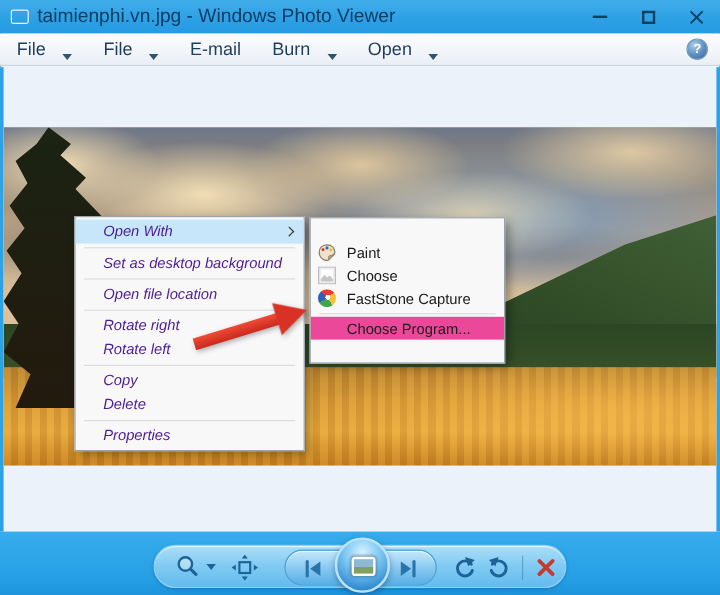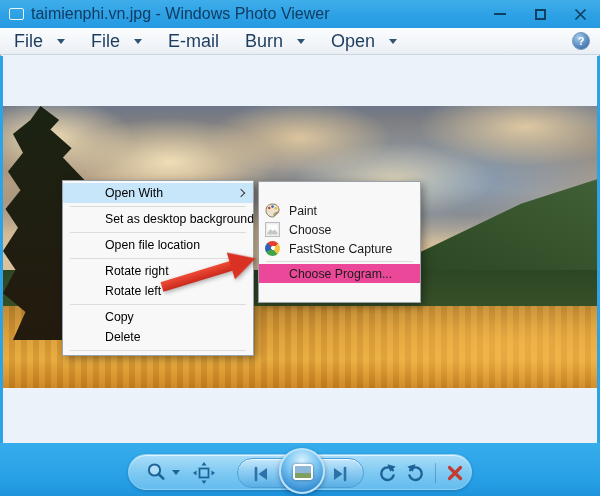--- a/index.html
+++ b/index.html
@@ -18,21 +18,21 @@
 6b7d 0%,#55687a 45%,#2d3c48 100%);margin-right:7px;flex:0 0 auto;}
   .title-text{font-size:16px;color:#0E3C63;white-space:nowrap;}
   .win-controls{margin-left:auto;display:flex;height:100%;}
   .win-btn{width:40px;height:100%;display:flex;align-items:center;justify-content:center;cursor:default;}
   .glyph-min{width:12px;height:2px;background:#10405F;}
   .glyph-max{width:11px;height:11px;border:2px solid #10405F;}
   
   .menubar{position:absolute;left:0;top:28px;right:0;height:27px;
     background:linear-gradient(180deg,#FBFCFE 0%,#F0F4F8 70%,#E9EEF4 100%);
     border-bottom:1px solid #CCD5DE;display:flex;align-items:center;padding:0 10px 0 14px;}
-  .menu-item{display:flex;align-items:center;margin-right:26px;font-size:18px;color:#1E3C5E;}
+  .menu-item{display:flex;align-items:flex-end;margin-right:26px;font-size:15px;color:#1E3C5E;}
   .caret{width:0;height:0;border-left:4px solid transparent;border-right:4px solid transparent;
     border-top:5px solid #2F5472;margin-left:14px;}
   .help-btn{margin-left:auto;width:18px;height:18px;border-radius:50%;
     background:radial-gradient(circle at 35% 28%,#A8CDEC 0%,#5D8DC0 55%,#2F5E9A 100%);
     border:1px solid #7298BE;color:#fff;font-size:11px;font-weight:bold;
     display:flex;align-items:center;justify-content:center;}
   
   .content{position:absolute;left:0;top:56px;right:0;height:387px;background:#EBF2F9;
     border-left:3px solid #2CA2E7;border-right:3px solid #2CA2E7;}
   .photo{position:absolute;left:3px;top:106px;width:594px;height:282px;overflow:hidden;background:#C9B99C;z-index:1;}
@@ -60,22 +60,22 @@
     background:
       radial-gradient(55% 90% at 86% 45%, rgba(255,193,84,.5), transparent 75%),
       repeating-linear-gradient(90deg, rgba(255,205,100,.14) 0 6px, rgba(138,78,20,.14) 6px 12px),
       linear-gradient(180deg,#B5812E 0%,#D89A35 35%,#E5A83B 65%,#C67F1E 100%);}
   .p-tree{position:absolute;left:0;top:0;width:21%;height:83%;
     background:linear-gradient(180deg,#1B2313,#231A0E);
     clip-path:polygon(30% 0,45% 6%,38% 10%,55% 18%,48% 22%,66% 32%,58% 36%,75% 48%,66% 52%,82% 66%,70% 72%,88% 86%,60% 92%,70% 100%,8% 100%,18% 88%,0 80%,10% 70%,0 62%,12% 52%,2% 44%,14% 36%,4% 28%,16% 20%,8% 12%,22% 6%);}
   
   .ctx-menu{position:absolute;left:62px;top:180px;width:192px;background:#F8F8F8;
     border:1px solid #9AA3AB;box-shadow:3px 3px 8px rgba(0,0,0,.35);padding:2px 0;z-index:10;}
-  .ctx-item{height:20px;display:flex;align-items:center;font-size:12.3px;color:#000000;
-    padding-left:42px;position:relative;white-space:nowrap;}
+  .ctx-item{height:20px;display:flex;align-items:center;font-size:12.3px;color:#4c1d95;
+    padding-left:23px;position:relative;white-space:nowrap;font-style:italic;}
   .ctx-item.hl{background:#C7E6F9;}
   .chev{position:absolute;right:9px;width:6px;height:6px;border-top:1.5px solid #3A3A3A;
     border-right:1.5px solid #3A3A3A;transform:rotate(45deg);}
   .ctx-sep{height:1px;background:#DCDCDC;margin:2.5px 7px;}
   
   .submenu{position:absolute;left:258px;top:181px;width:163px;background:#F8F8F8;
     border:1px solid #9AA3AB;box-shadow:3px 3px 8px rgba(0,0,0,.35);padding:19px 0;z-index:11;}
   .sub-item{height:19px;display:flex;align-items:center;font-size:12.3px;color:#1B1B1B;
     padding-left:6px;white-space:nowrap;}
   .sub-item.hl{background:#ec4899;}
@@ -199,20 +199,23 @@
       <span>Rotate left</span>
     </div>
     <div class="ctx-sep"></div>
     <div class="ctx-item">
       <span>Copy</span>
     </div>
     <div class="ctx-item">
       <span>Delete</span>
     </div>
     <div class="ctx-sep"></div>
+    <div class="ctx-item">
+      <span>Properties</span>
+    </div>
   </div>
 
   <div class="submenu">
     <div class="sub-item">
       <svg class="sub-ico" viewBox="0 0 15 15">
         <path d="M7.5 1 C3 1 1 4 1 7.5 C1 11 4 14 7.5 14 C9 14 9.6 13 9.1 11.9 C8.6 10.7 9.6 9.9 11 9.9 C13 9.9 14 8.7 14 7 C14 3.5 11.5 1 7.5 1 Z" fill="#EDE3CC" stroke="#8A7A5A" stroke-width="1"></path>
         <circle cx="4.2" cy="5" r="1.3" fill="#D04838"></circle>
         <circle cx="7.5" cy="3.6" r="1.3" fill="#3C68C8"></circle>
         <circle cx="10.8" cy="5.2" r="1.3" fill="#E8B93C"></circle>
         <line x1="9" y1="13.2" x2="13.6" y2="8.6" stroke="#9A8A6A" stroke-width="1.6"></line>

